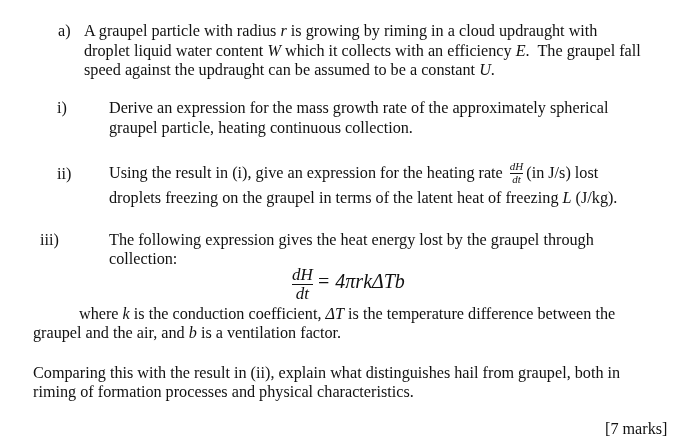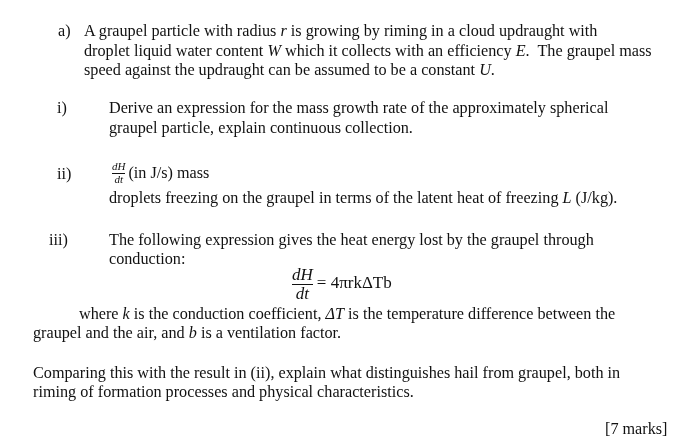--- a/index.html
+++ b/index.html
@@ -11,55 +11,56 @@
   .abs { position: absolute; white-space: nowrap; }
   i, .it { font-style: italic; }
   .frac {
     display: inline-block; vertical-align: middle; text-align: center;
     font-family: Liberation Serif, serif; font-style: italic;
   }
   .frac .num, .frac .den { display: block; line-height: 1.05; }
   .frac .bar { display: block; border-top: 1.5px solid #111; }
   .frac.small { font-size: 11px; margin: 0 3px; position: relative; top: -1px; }
   .frac.big { font-size: 17px; }
-  .eq-rhs { font-family: "Liberation Serif", serif; font-size: 17px; }
+  .eq-rhs { font-family: "Liberation Serif", serif; font-style: italic; font-size: 20px; }
 </style>
 </head>
 <body>
 
 <div class="abs" style="left:58px; top:22px;">a)</div>
 <div class="abs" style="left:84px; top:22px;">
   <span>A graupel particle with radius </span><i>r</i><span> is growing by riming in a cloud updraught with</span>
 </div>
 <div class="abs" style="left:84px; top:41.5px;">
-  <span>droplet liquid water content </span><i>W</i><span> which it collects with an efficiency </span><i>E</i><span style="white-space:pre">.  The graupel mass</span>
+  <span>droplet liquid water content </span><i>W</i><span> which it collects with an efficiency </span><i>E</i><span style="white-space:pre">.  The graupel fall</span>
 </div>
 <div class="abs" style="left:84px; top:61px;">
   <span>speed against the updraught can be assumed to be a constant </span><i>U</i><span>.</span>
 </div>
 
 <div class="abs" style="left:57px; top:99px;">i)</div>
 <div class="abs" style="left:109px; top:99px;">Derive an expression for the mass growth rate of the approximately spherical</div>
-<div class="abs" style="left:109px; top:119px;">graupel particle, explain continuous collection.</div>
+<div class="abs" style="left:109px; top:119px;">graupel particle, heating continuous collection.</div>
 
 <div class="abs" style="left:57px; top:165px;">ii)</div>
 <div class="abs" style="left:109px; top:158px; line-height:30px;">
+  <span>Using the result in (i), give an expression for the heating rate</span>
   <span class="frac small">
     <span class="num">dH</span>
     <span class="bar"></span>
     <span class="den">dt</span>
-  </span><span>(in J/s) mass</span>
+  </span><span>(in J/s) lost</span>
 </div>
 <div class="abs" style="left:109px; top:189px;">
   <span>droplets freezing on the graupel in terms of the latent heat of freezing </span><i>L</i><span> (J/kg).</span>
 </div>
 
-<div class="abs" style="left:49px; top:231px;">iii)</div>
+<div class="abs" style="left:40px; top:231px;">iii)</div>
 <div class="abs" style="left:109px; top:231px;">The following expression gives the heat energy lost by the graupel through</div>
-<div class="abs" style="left:109px; top:250px;">conduction:</div>
+<div class="abs" style="left:109px; top:250px;">collection:</div>
 
 <div class="abs" style="left:292px; top:266px;">
   <span class="frac big">
     <span class="num">dH</span>
     <span class="bar"></span>
     <span class="den">dt</span>
   </span>
   <span class="eq-rhs">= 4πrkΔTb</span>
 </div>
 

